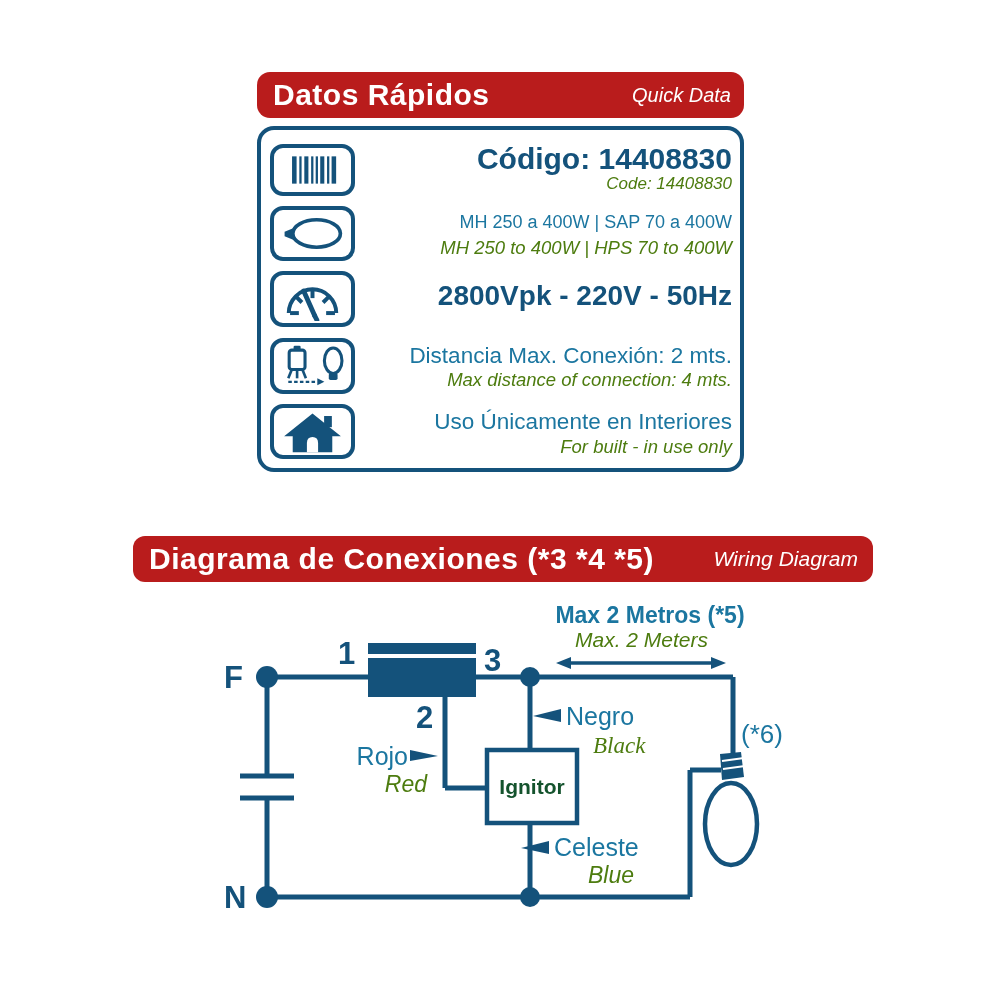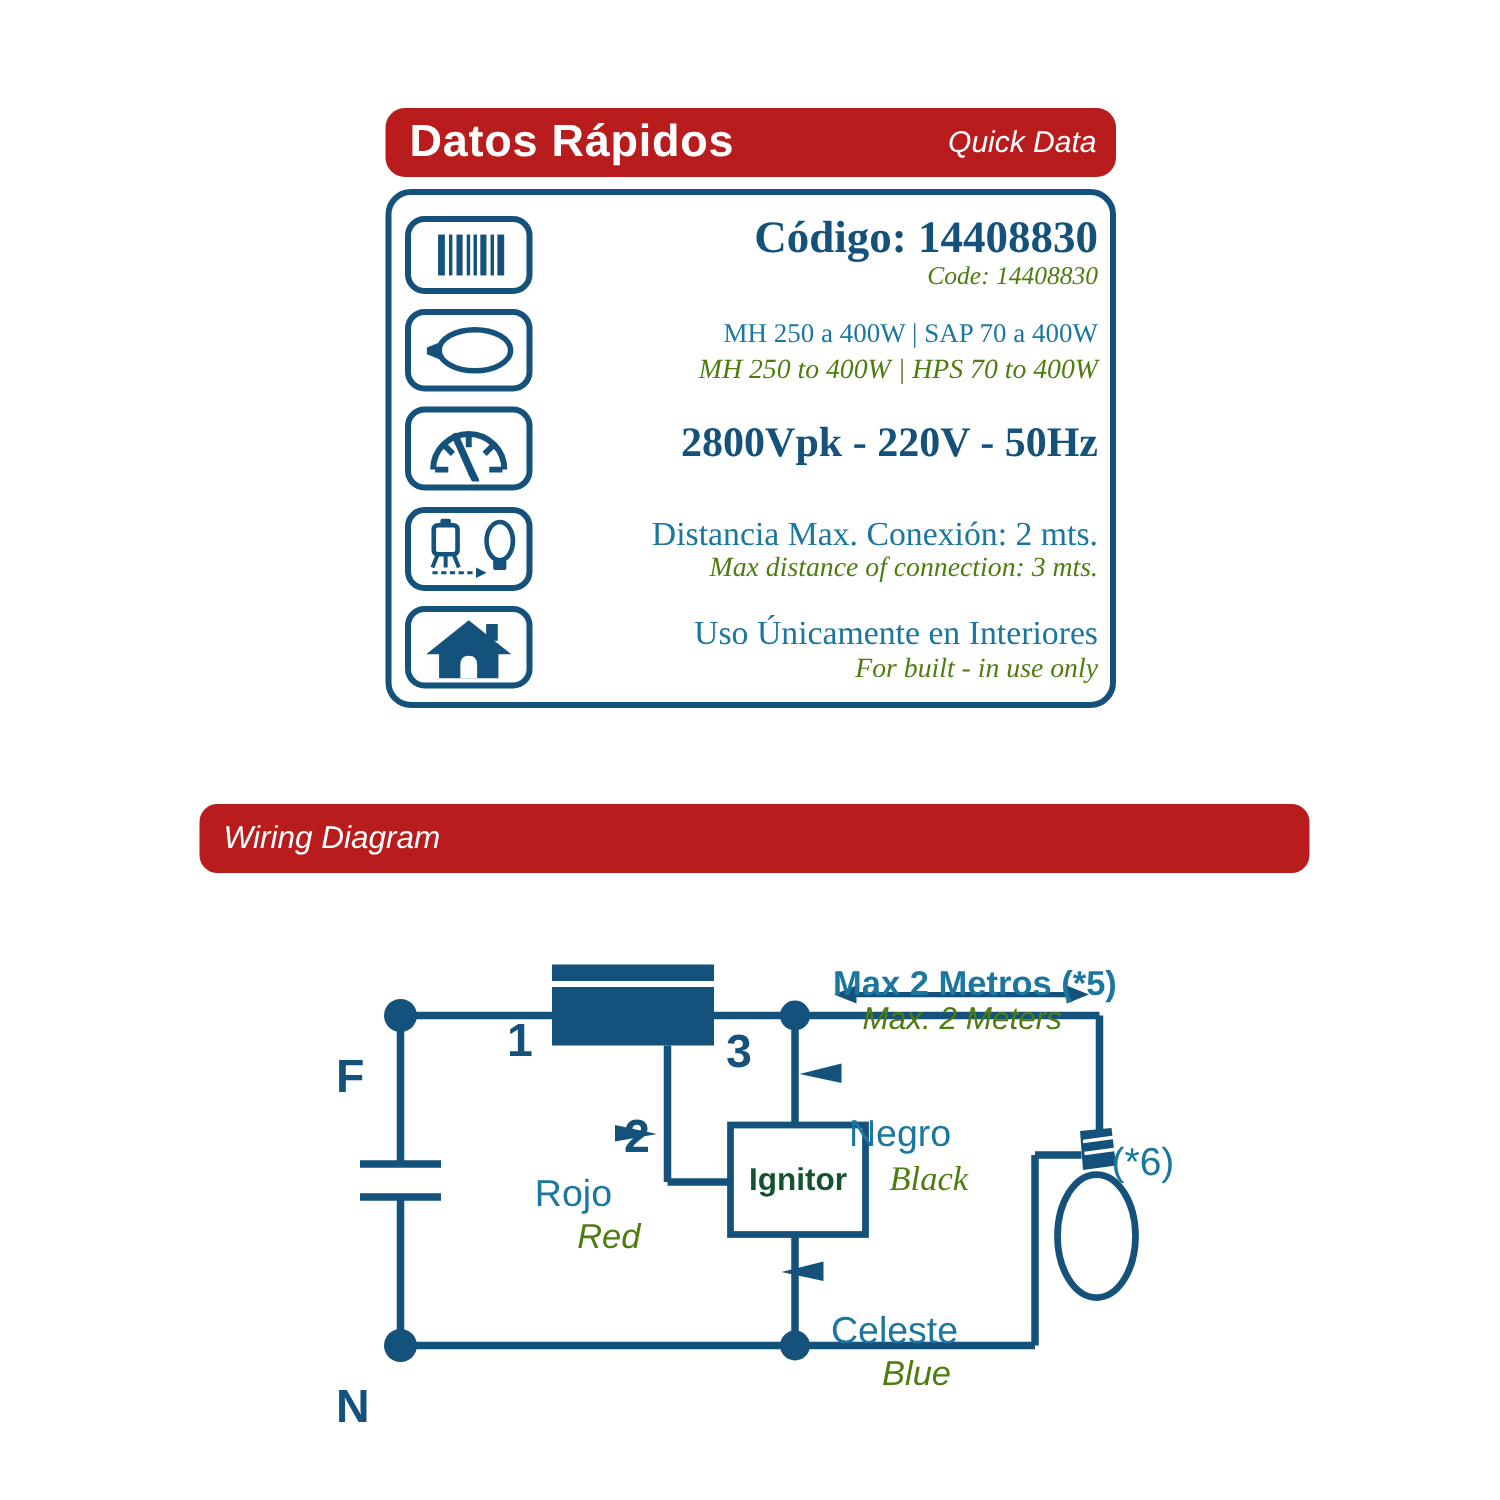--- a/index.html
+++ b/index.html
@@ -25,22 +25,22 @@
   .infobox{
     position:absolute;left:257px;top:126px;width:487px;height:346px;
     border:4px solid #14527b;border-radius:17px;background:#fff;box-sizing:border-box;
   }
   .tile{
     position:absolute;width:85px;border:4px solid #14527b;border-radius:13px;
     background:#fff;box-sizing:border-box;display:flex;align-items:center;justify-content:center;
     padding:2px;
   }
   .tile svg{width:100%;height:100%;display:block;}
-  .rline{position:absolute;right:268px;text-align:right;white-space:nowrap;line-height:1.15;font-family:Liberation Serif, serif;}
-  .lbl{position:absolute;white-space:nowrap;line-height:1;margin-top:40px;}
+  .rline{position:absolute;right:268px;text-align:right;white-space:nowrap;line-height:1.15;}
+  .lbl{position:absolute;white-space:nowrap;line-height:1;}
   .ctr{text-align:center;}
   .wiring-svg{position:absolute;left:0;top:0;width:1000px;height:1000px;}
   .ignitor-box{
     position:absolute;left:487px;top:750px;width:90px;height:73px;
     display:flex;align-items:center;justify-content:center;
     font-weight:bold;font-size:21px;color:#14532d;
   }
 </style>
 </head>
 <body>
@@ -110,25 +110,26 @@
     <path d="M32,49 V38.5 Q32,31.5 38.5,31.5 Q45,31.5 45,38.5 V49 Z" fill="#ffffff"></path>
   </svg>
 </div>
 
 <div class="rline navy b" style="top:142px;font-size:30px;">Código: 14408830</div>
 <div class="rline gray i" style="top:174px;font-size:17px;">Code: 14408830</div>
 <div class="rline teal" style="top:212px;font-size:18px;">MH 250 a 400W | SAP 70 a 400W</div>
 <div class="rline gray i" style="top:237px;font-size:18.5px;">MH 250 to 400W | HPS 70 to 400W</div>
 <div class="rline navy b" style="top:280px;font-size:28px;">2800Vpk - 220V - 50Hz</div>
 <div class="rline teal" style="top:343px;font-size:22.5px;">Distancia Max. Conexión: 2 mts.</div>
-<div class="rline gray i" style="top:369px;font-size:18.5px;">Max distance of connection: 3 mts.</div>
+<div class="rline gray i" style="top:369px;font-size:18.5px;">Max distance of connection: 4 mts.</div>
 <div class="rline teal" style="top:409px;font-size:22.5px;">Uso Únicamente en Interiores</div>
 <div class="rline gray i" style="top:436px;font-size:18.5px;">For built - in use only</div>
 
 <div class="banner banner2">
+  <span class="t">Diagrama de Conexiones (*3 *4 *5)</span>
   <span class="s" style="font-size:21px;">Wiring Diagram</span>
 </div>
 
 <svg class="wiring-svg" viewBox="0 0 1000 1000">
 
   <path d="M267,677 H368 M476,677 H733 M733,677 V757
        M267,677 V776 M240,776 H294 M240,798 H294 M267,798 V897
        M267,897 H690 M690,897 V770 M690,770 H721
        M445,697 V788 M445,788 H487
        M530,677 V750 M530,823 V897" fill="none" stroke="#14527b" stroke-width="5"></path>

